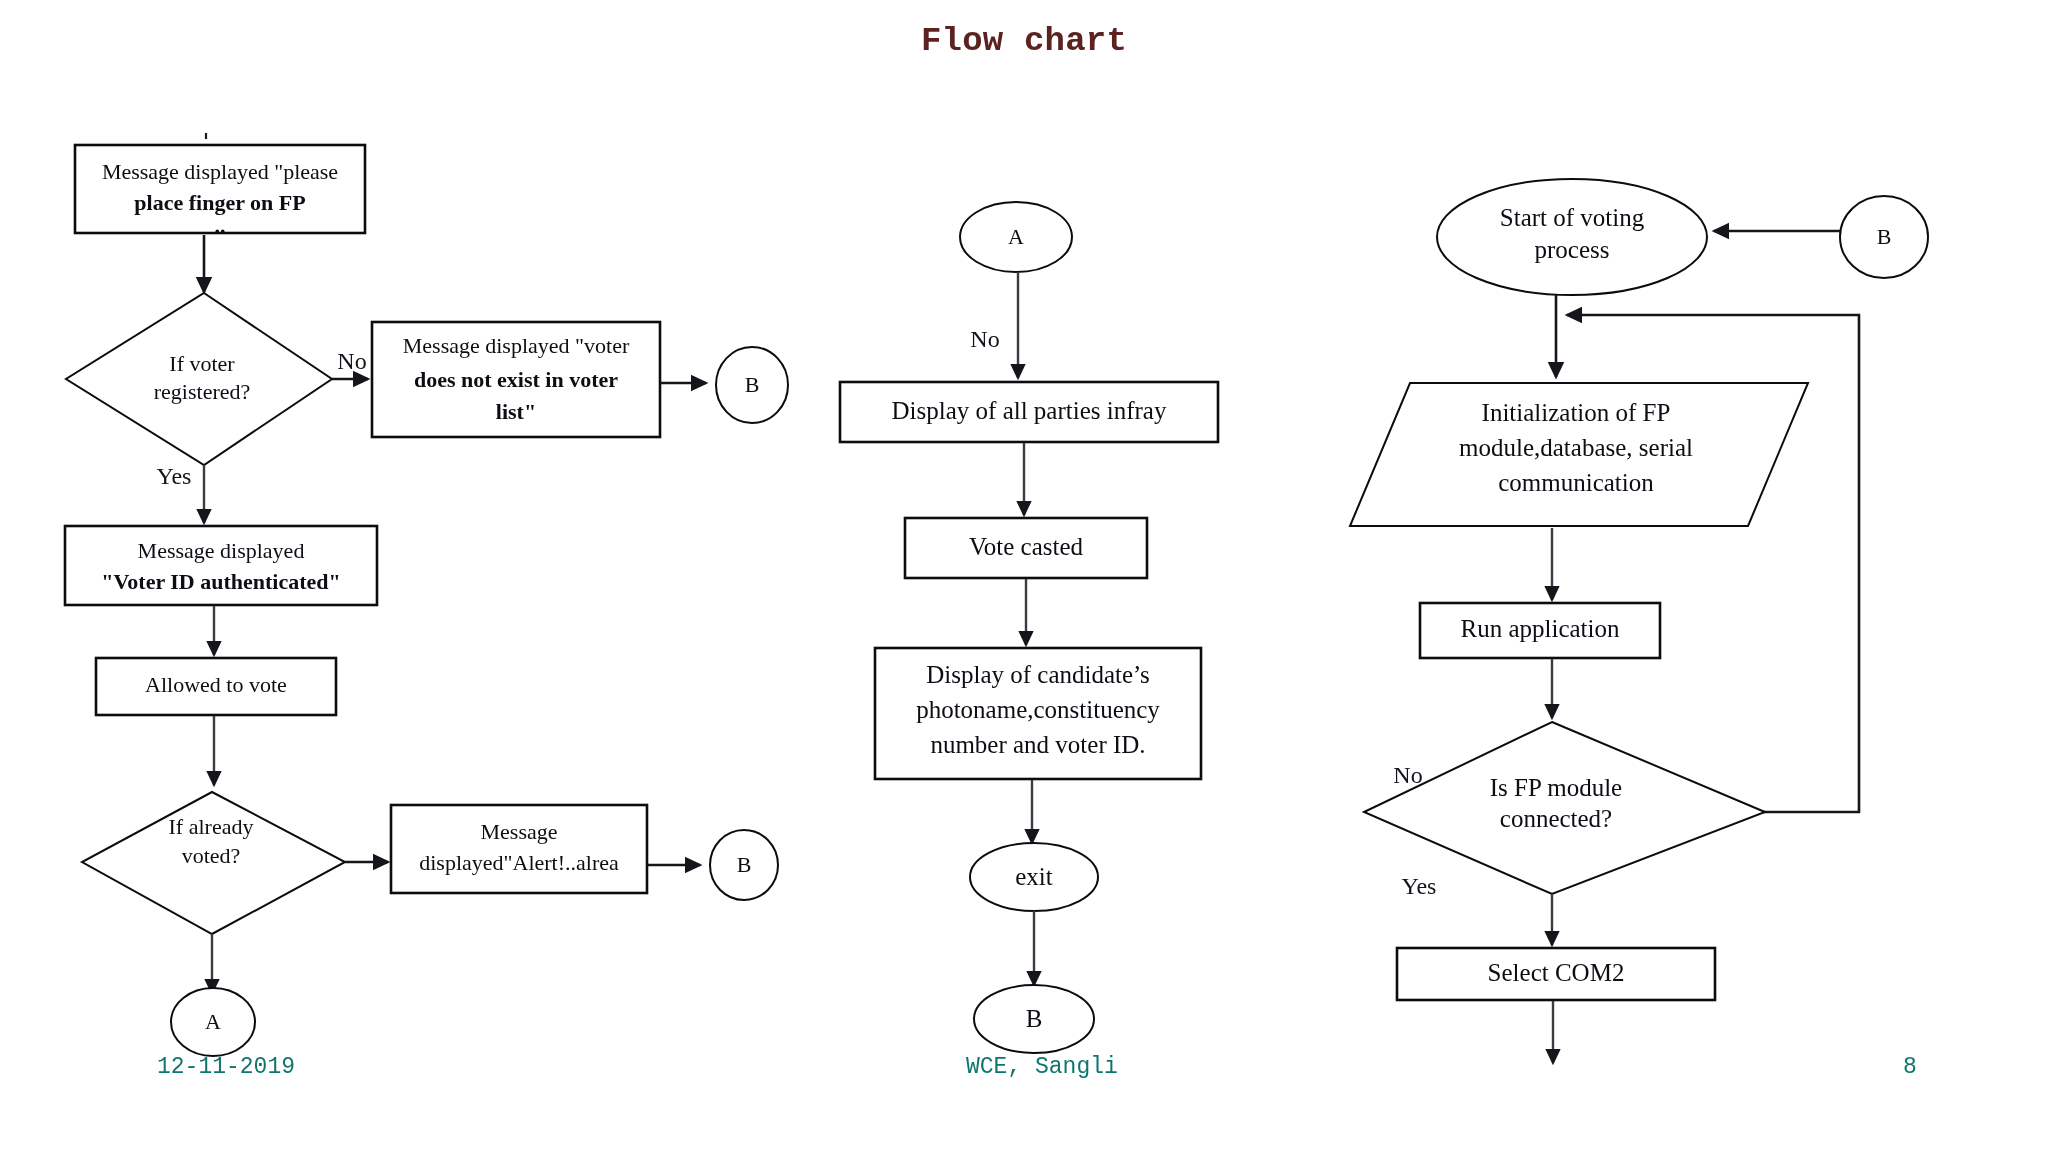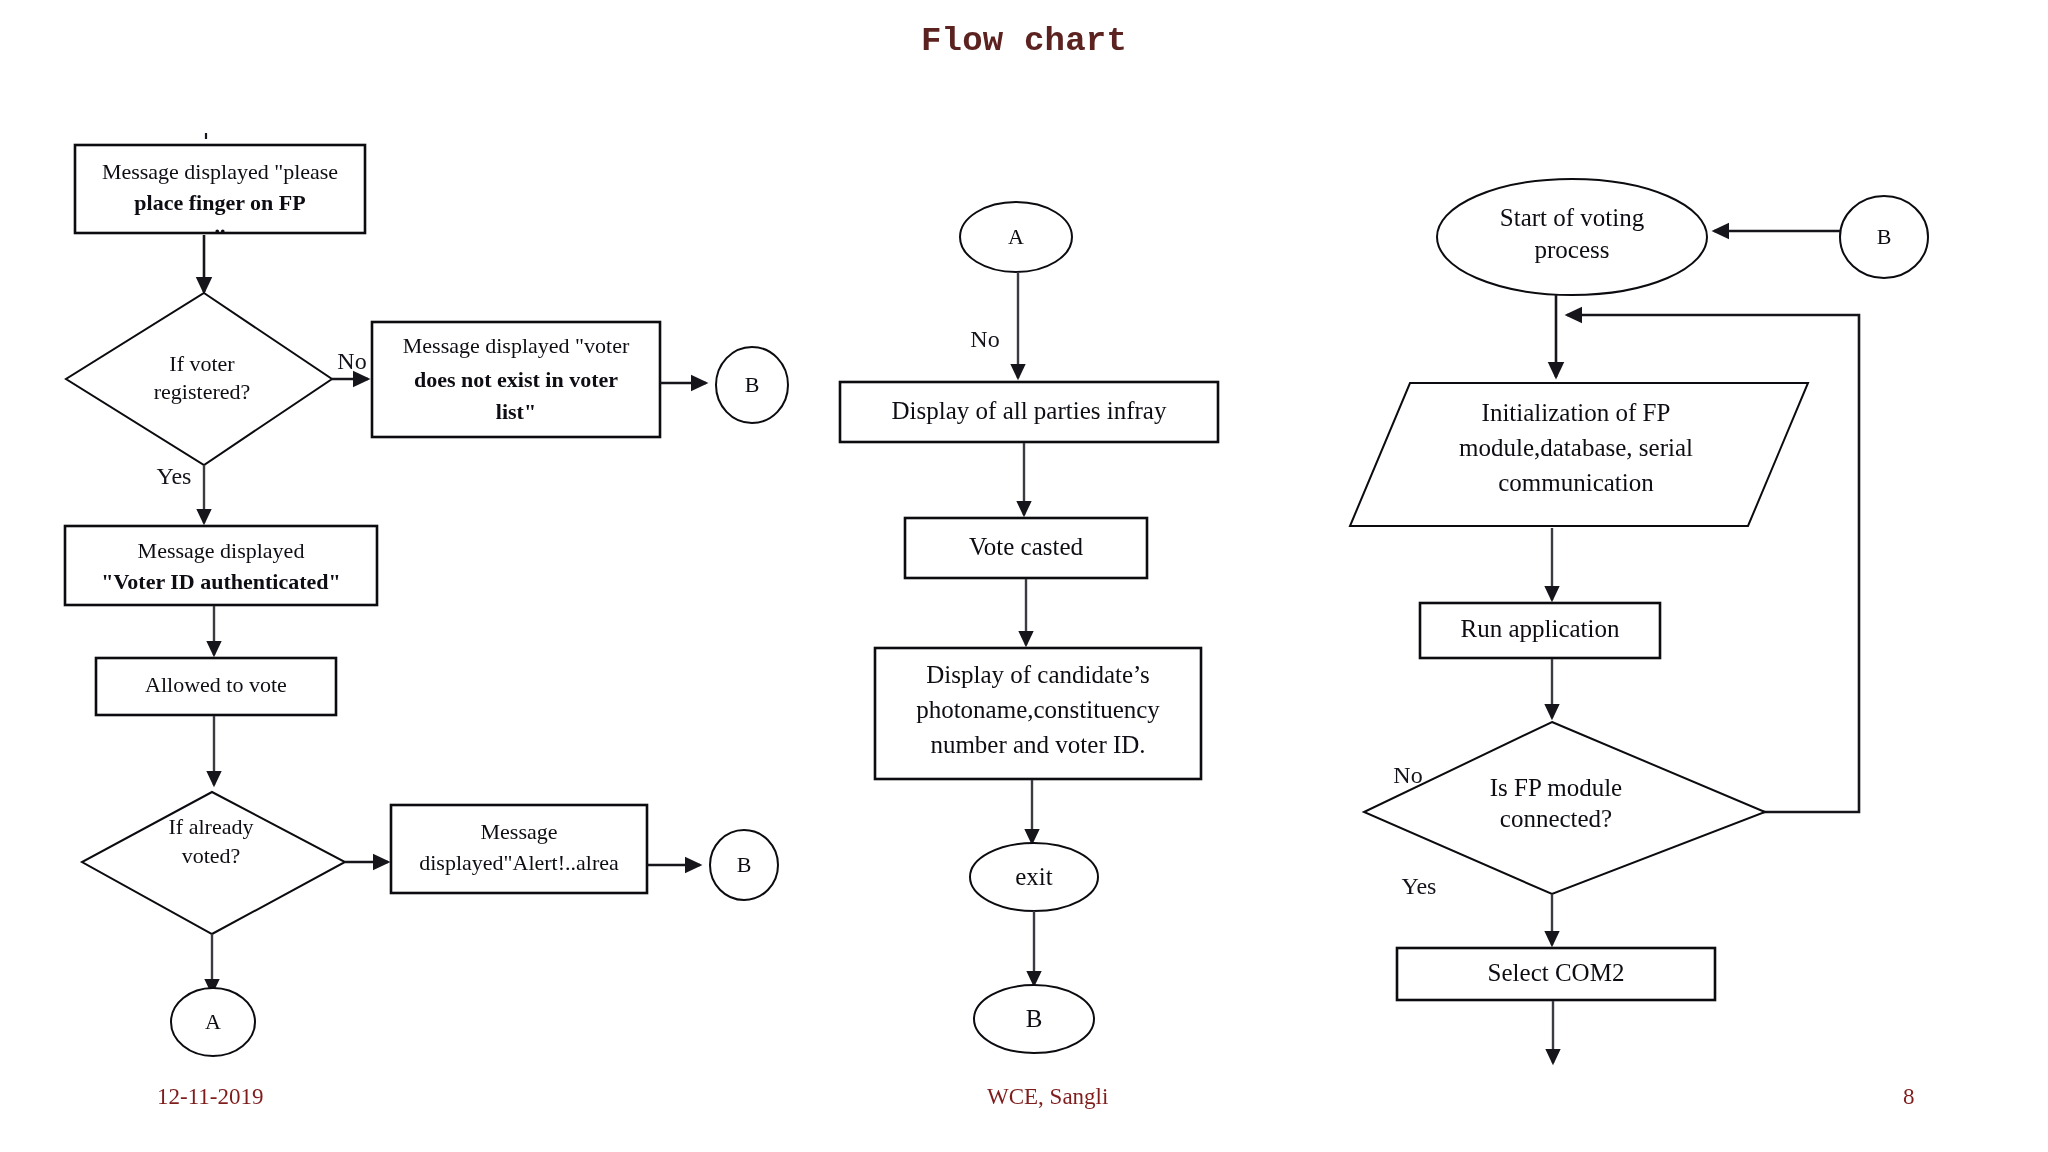--- a/index.html
+++ b/index.html
@@ -33,28 +33,28 @@
   }
   #flow-svg {
     position: absolute;
     left: 0;
     top: 0;
     width: 2048px;
     height: 1152px;
   }
   .footer-txt {
     position: absolute;
-    font-family: Liberation Serif, serif;
+    font-family: Liberation Mono, monospace;
     font-size: 23px;
-    color: #7f1d1d;
-    top: 1084px;
+    color: #0f766e;
+    top: 1054px;
     white-space: nowrap;
   }
   #footer-date { left: 157px; }
-  #footer-org  { left: 966px; margin-left: 21px; }
+  #footer-org  { left: 966px; }
   #footer-page { left: 1903px; }
 
   
   .nodetext {
     font-family: "Liberation Serif", "DejaVu Serif", serif;
     font-size: 22px;
     fill: #0d0d14;
     text-anchor: middle;
     dominant-baseline: middle;
   }

